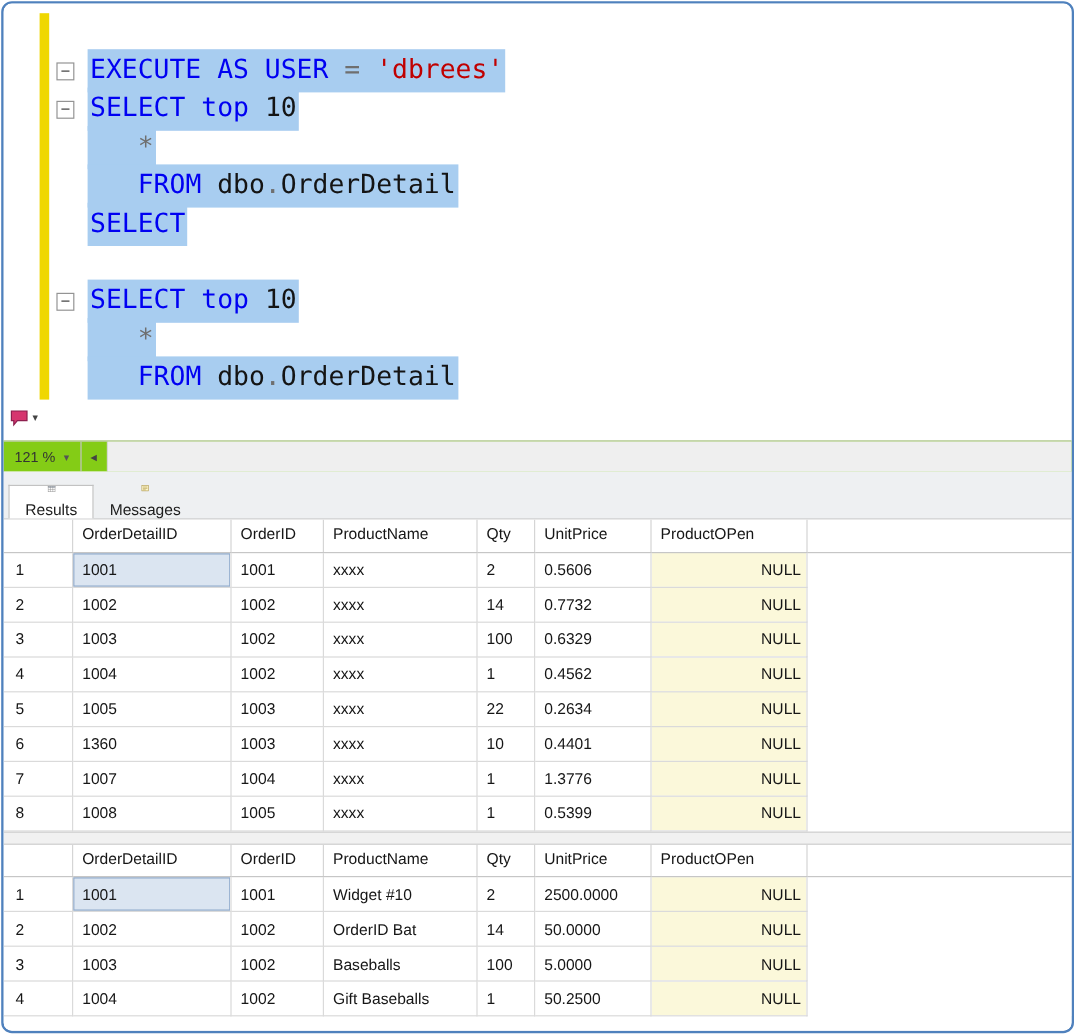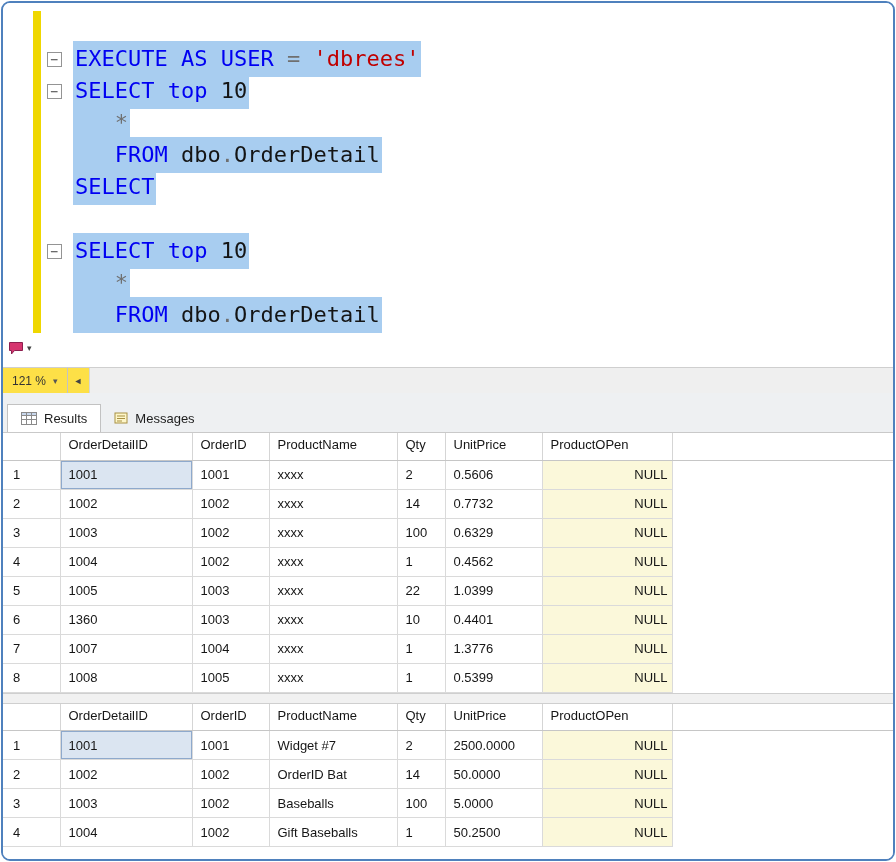--- a/index.html
+++ b/index.html
@@ -21,29 +21,29 @@
             font-size:13px;line-height:13px;display:flex;align-items:center;justify-content:center;
             font-family:"DejaVu Sans Mono",monospace;cursor:pointer;}
   .code-text{padding:2px 2px;}
   .code-text.selected{background:var(--sel);}
   .tk-kw{color:var(--kw);} .tk-str{color:var(--str);} .tk-op{color:var(--op);} .tk-txt{color:var(--txt);}
 
   .bubble-btn{position:absolute;left:5px;top:333px;width:34px;height:24px;display:flex;align-items:center;gap:2px;cursor:pointer;}
   .bubble-btn .caret{font-size:9px;color:#444;}
 
   
-  .statusbar{position:absolute;left:0;right:0;top:364px;height:26px;background:#fde047;border-top:1px solid #cfcfcf;display:flex;align-items:stretch;}
+  .statusbar{position:absolute;left:0;right:0;top:364px;height:26px;background:#84cc16;border-top:1px solid #cfcfcf;display:flex;align-items:stretch;}
   .zoom{display:flex;align-items:center;gap:7px;padding:0 9px;border-right:1px solid #c3c3c3;font-size:12px;color:#333;cursor:pointer;}
   .zoom .caret{font-size:9px;color:#555;}
   .hleft{width:22px;display:flex;align-items:center;justify-content:center;font-size:9px;color:#444;border-right:1px solid #d6d6d6;cursor:pointer;}
   .htrack{flex:1;background:#efefef;}
 
   
   .tabsbar{position:absolute;left:0;right:0;top:390px;height:40px;background:#eef0f2;display:flex;align-items:flex-end;padding-left:4px;border-bottom:1px solid #c9c9c9;}
-  .tab{height:28px;display:flex;align-items:center;gap:7px;padding:0 13px;font-size:13px;color:#1d1d1d;cursor:pointer;}
+  .tab{height:28px;display:flex;align-items:center;gap:7px;padding:0 13px;font-size:13px;color:#1d1d1d;cursor:pointer;flex-direction:column;}
   .tab.active{background:#fff;border:1px solid #c2c2c2;border-bottom:none;}
 
   
   .grids{position:absolute;left:0;right:0;top:430px;bottom:0;background:#fff;overflow:hidden;}
   table{border-collapse:collapse;table-layout:fixed;width:100%;font-size:13px;color:#161616;}
   th{font-weight:normal;text-align:left;height:27px;padding:0 4px 3px 8px;background:#fff;
      border-right:1px solid #d5d5d5;border-bottom:1px solid #c6c6c6;overflow:hidden;white-space:nowrap;}
   th.filler-h{border-right:none;}
   td{height:29px;padding:0 4px 0 8px;border-right:1px solid #dadada;border-bottom:1px solid #dadada;overflow:hidden;white-space:nowrap;}
   td.rowhead{padding-left:10px;}
@@ -176,21 +176,21 @@
               <td>0.4562</td>
               <td class="null-cell">NULL</td>
               <td class="filler"></td>
             </tr>
             <tr>
               <td class="rowhead">5</td>
               <td>1005</td>
               <td>1003</td>
               <td>xxxx</td>
               <td>22</td>
-              <td>1.0399</td>
+              <td>0.2634</td>
               <td class="null-cell">NULL</td>
               <td class="filler"></td>
             </tr>
             <tr>
               <td class="rowhead">6</td>
               <td>1360</td>
               <td>1003</td>
               <td>xxxx</td>
               <td>10</td>
               <td>0.4401</td>
@@ -243,21 +243,21 @@
               <th>UnitPrice</th>
               <th>ProductOPen</th>
               <th class="filler-h"></th>
             </tr>
           </thead>
           <tbody>
             <tr>
               <td class="rowhead">1</td>
               <td class="sel-cell">1001</td>
               <td>1001</td>
-              <td>Widget #7</td>
+              <td>Widget #10</td>
               <td>2</td>
               <td>2500.0000</td>
               <td class="null-cell">NULL</td>
               <td class="filler"></td>
             </tr>
             <tr>
               <td class="rowhead">2</td>
               <td>1002</td>
               <td>1002</td>
               <td>OrderID Bat</td>

